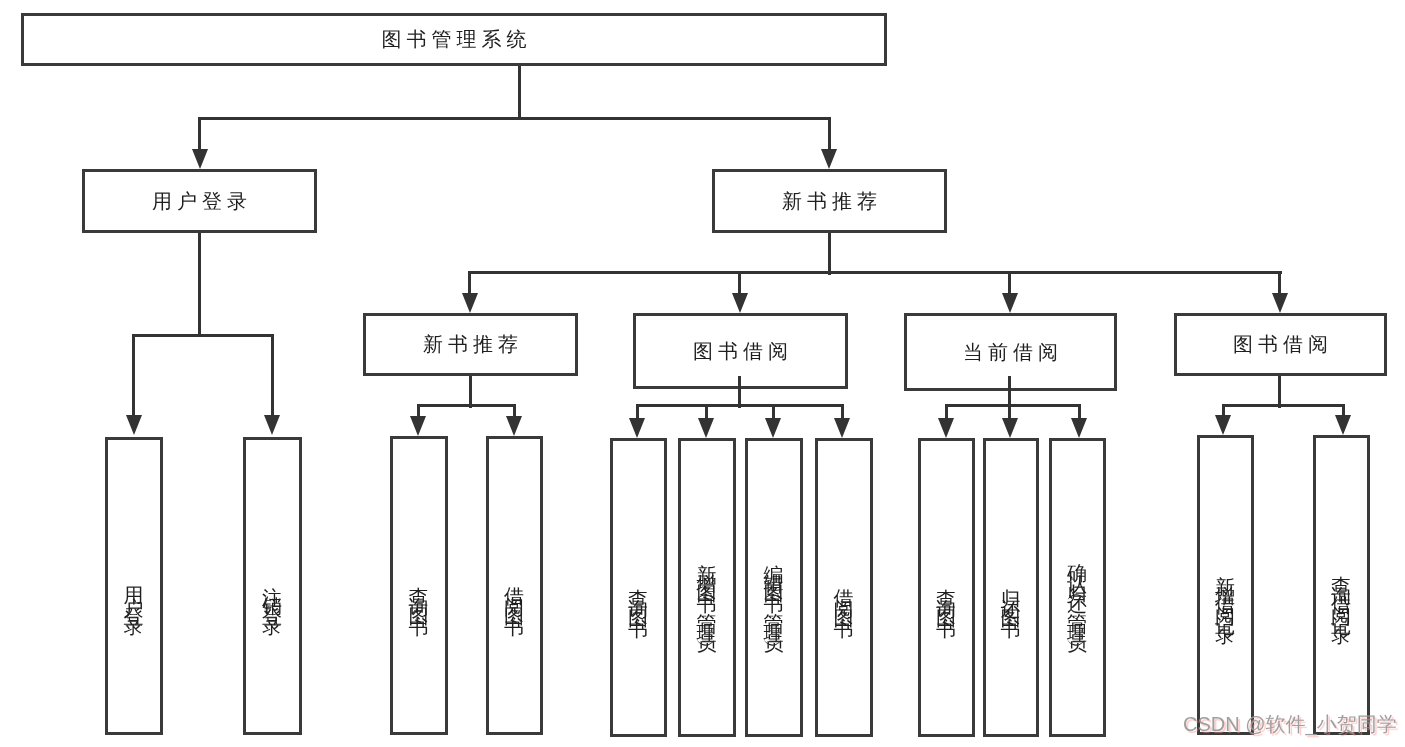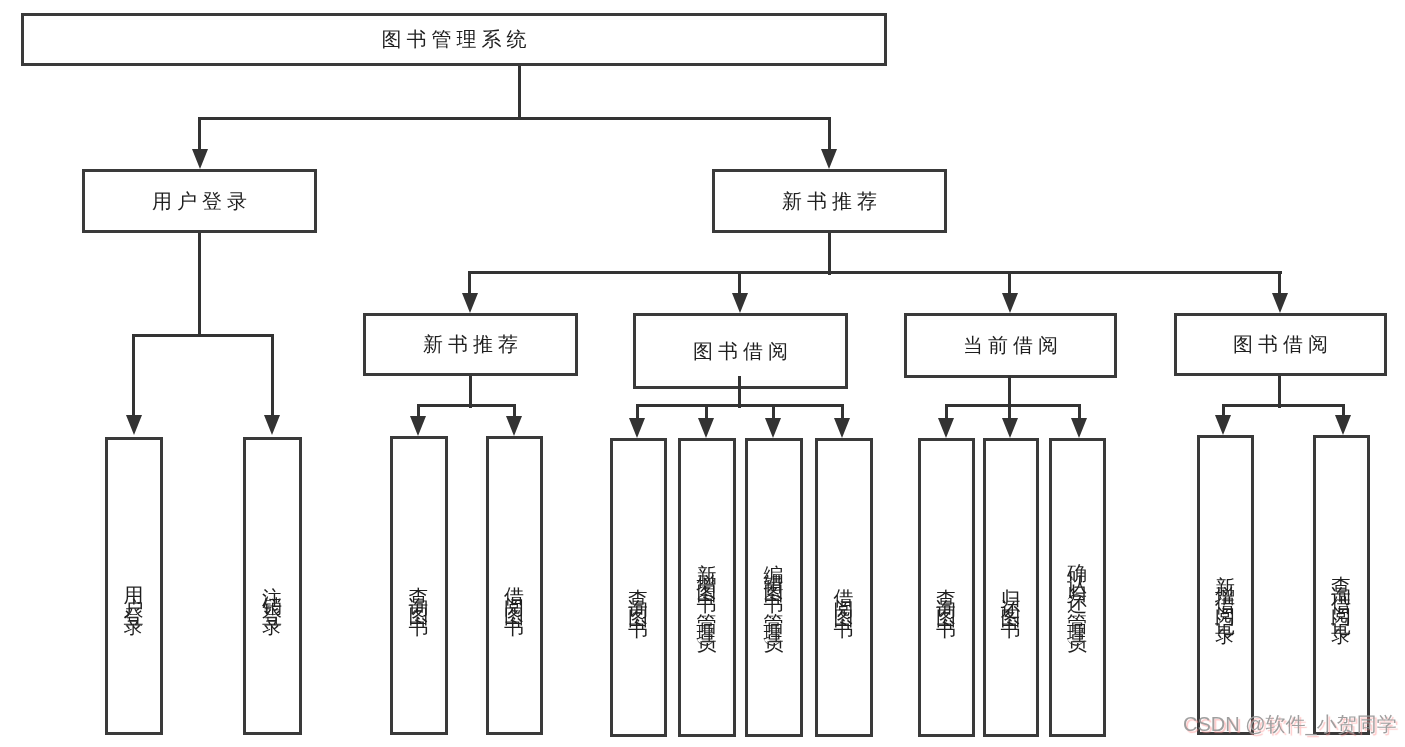--- a/index.html
+++ b/index.html
@@ -89,21 +89,21 @@
   <div class="arr" style="left:1002px;top:293px"></div>
   <div class="vl" style="left:1278px;top:271px;height:26px"></div>
   <div class="arr" style="left:1272px;top:293px"></div>
 
   <div class="box" style="left:363px;top:313px;width:215px;height:63px">
     <span class="hlabel">新书推荐</span>
   </div>
   <div class="box" style="left:633px;top:313px;width:215px;height:76px">
     <span class="hlabel">图书借阅</span>
   </div>
-  <div class="box" style="left:904px;top:313px;width:213px;height:65px">
+  <div class="box" style="left:904px;top:313px;width:213px;height:78px">
     <span class="hlabel">当前借阅</span>
   </div>
   <div class="box" style="left:1174px;top:313px;width:213px;height:63px">
     <span class="hlabel">图书借阅</span>
   </div>
 
   <div class="vl" style="left:469px;top:376px;height:32px"></div>
   <div class="hl" style="left:417px;top:404px;width:99px"></div>
   <div class="vl" style="left:417px;top:404px;height:14px"></div>
   <div class="arr" style="left:410px;top:416px"></div>

